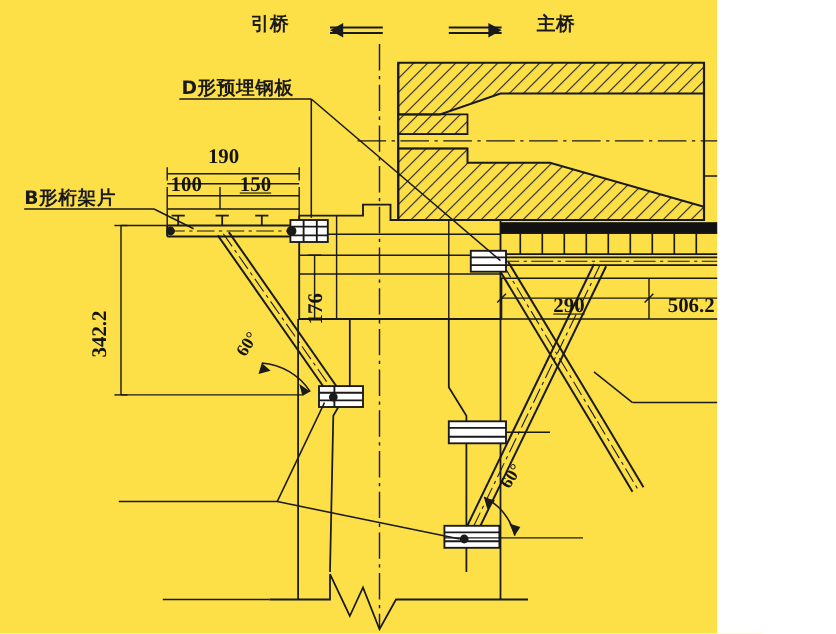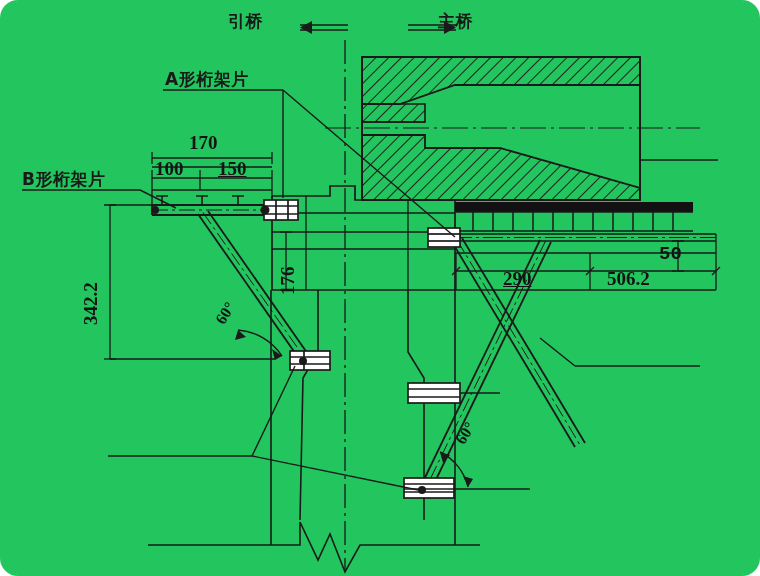--- a/index.html
+++ b/index.html
@@ -2,26 +2,25 @@
 <html><head>
 <meta charset="utf-8">
 <style>
   html, body {
     margin: 0;
     padding: 0;
     background: #ffffff;
   }
   #page {
     position: relative;
-    width: 760px;
+    width: 652px;
     height: 576px;
-    background: #22c55e;
+    background: #fde047;
     font-family: "Liberation Serif", "DejaVu Serif", serif;
     overflow: hidden;
-    border-radius: 18px;
   }
   svg.drawing {
     position: absolute;
     left: 0;
     top: 0;
     width: 760px;
     height: 576px;
   }
   .lbl {
     position: absolute;
@@ -296,29 +295,29 @@
       <line x1="108" y1="456" x2="252" y2="456"></line>
       <line x1="252" y1="456" x2="295" y2="366"></line>
       <line x1="252" y1="456" x2="418" y2="490"></line>
 
       <line x1="575" y1="366" x2="700" y2="366"></line>
       <line x1="575" y1="366" x2="540" y2="338"></line>
     </g>
   </svg>
 
   <div class="lbl cjk" style="left:228px; top:10px;">引桥</div>
-  <div class="lbl cjk" style="left:438px; top:10px;">主桥</div>
-
-  <div class="lbl cjk" style="left:165px; top:68px;">A形桁架片</div>
+  <div class="lbl cjk" style="left:488px; top:10px;">主桥</div>
+
+  <div class="lbl cjk" style="left:165px; top:68px;">D形预埋钢板</div>
 
   <div class="lbl cjk" style="left:22px; top:168px;">B形桁架片</div>
 
 
 
-  <div class="lbl dim" style="left:189px; top:132px;">170</div>
+  <div class="lbl dim" style="left:189px; top:132px;">190</div>
 
   <div class="lbl dim" style="left:155px; top:158px;">100</div>
 
   <div class="lbl dim" style="left:218px; top:158px;text-decoration:underline;">150</div>
 
   <div class="lbl dim dim-rot" style="left:80px; top:325px;">342.2</div>
 
   <div class="lbl dim dim-rot" style="left:277px; top:295px;">176</div>
 
   <div class="lbl dim" style="left:503px; top:268px;text-decoration:underline;">290</div>

